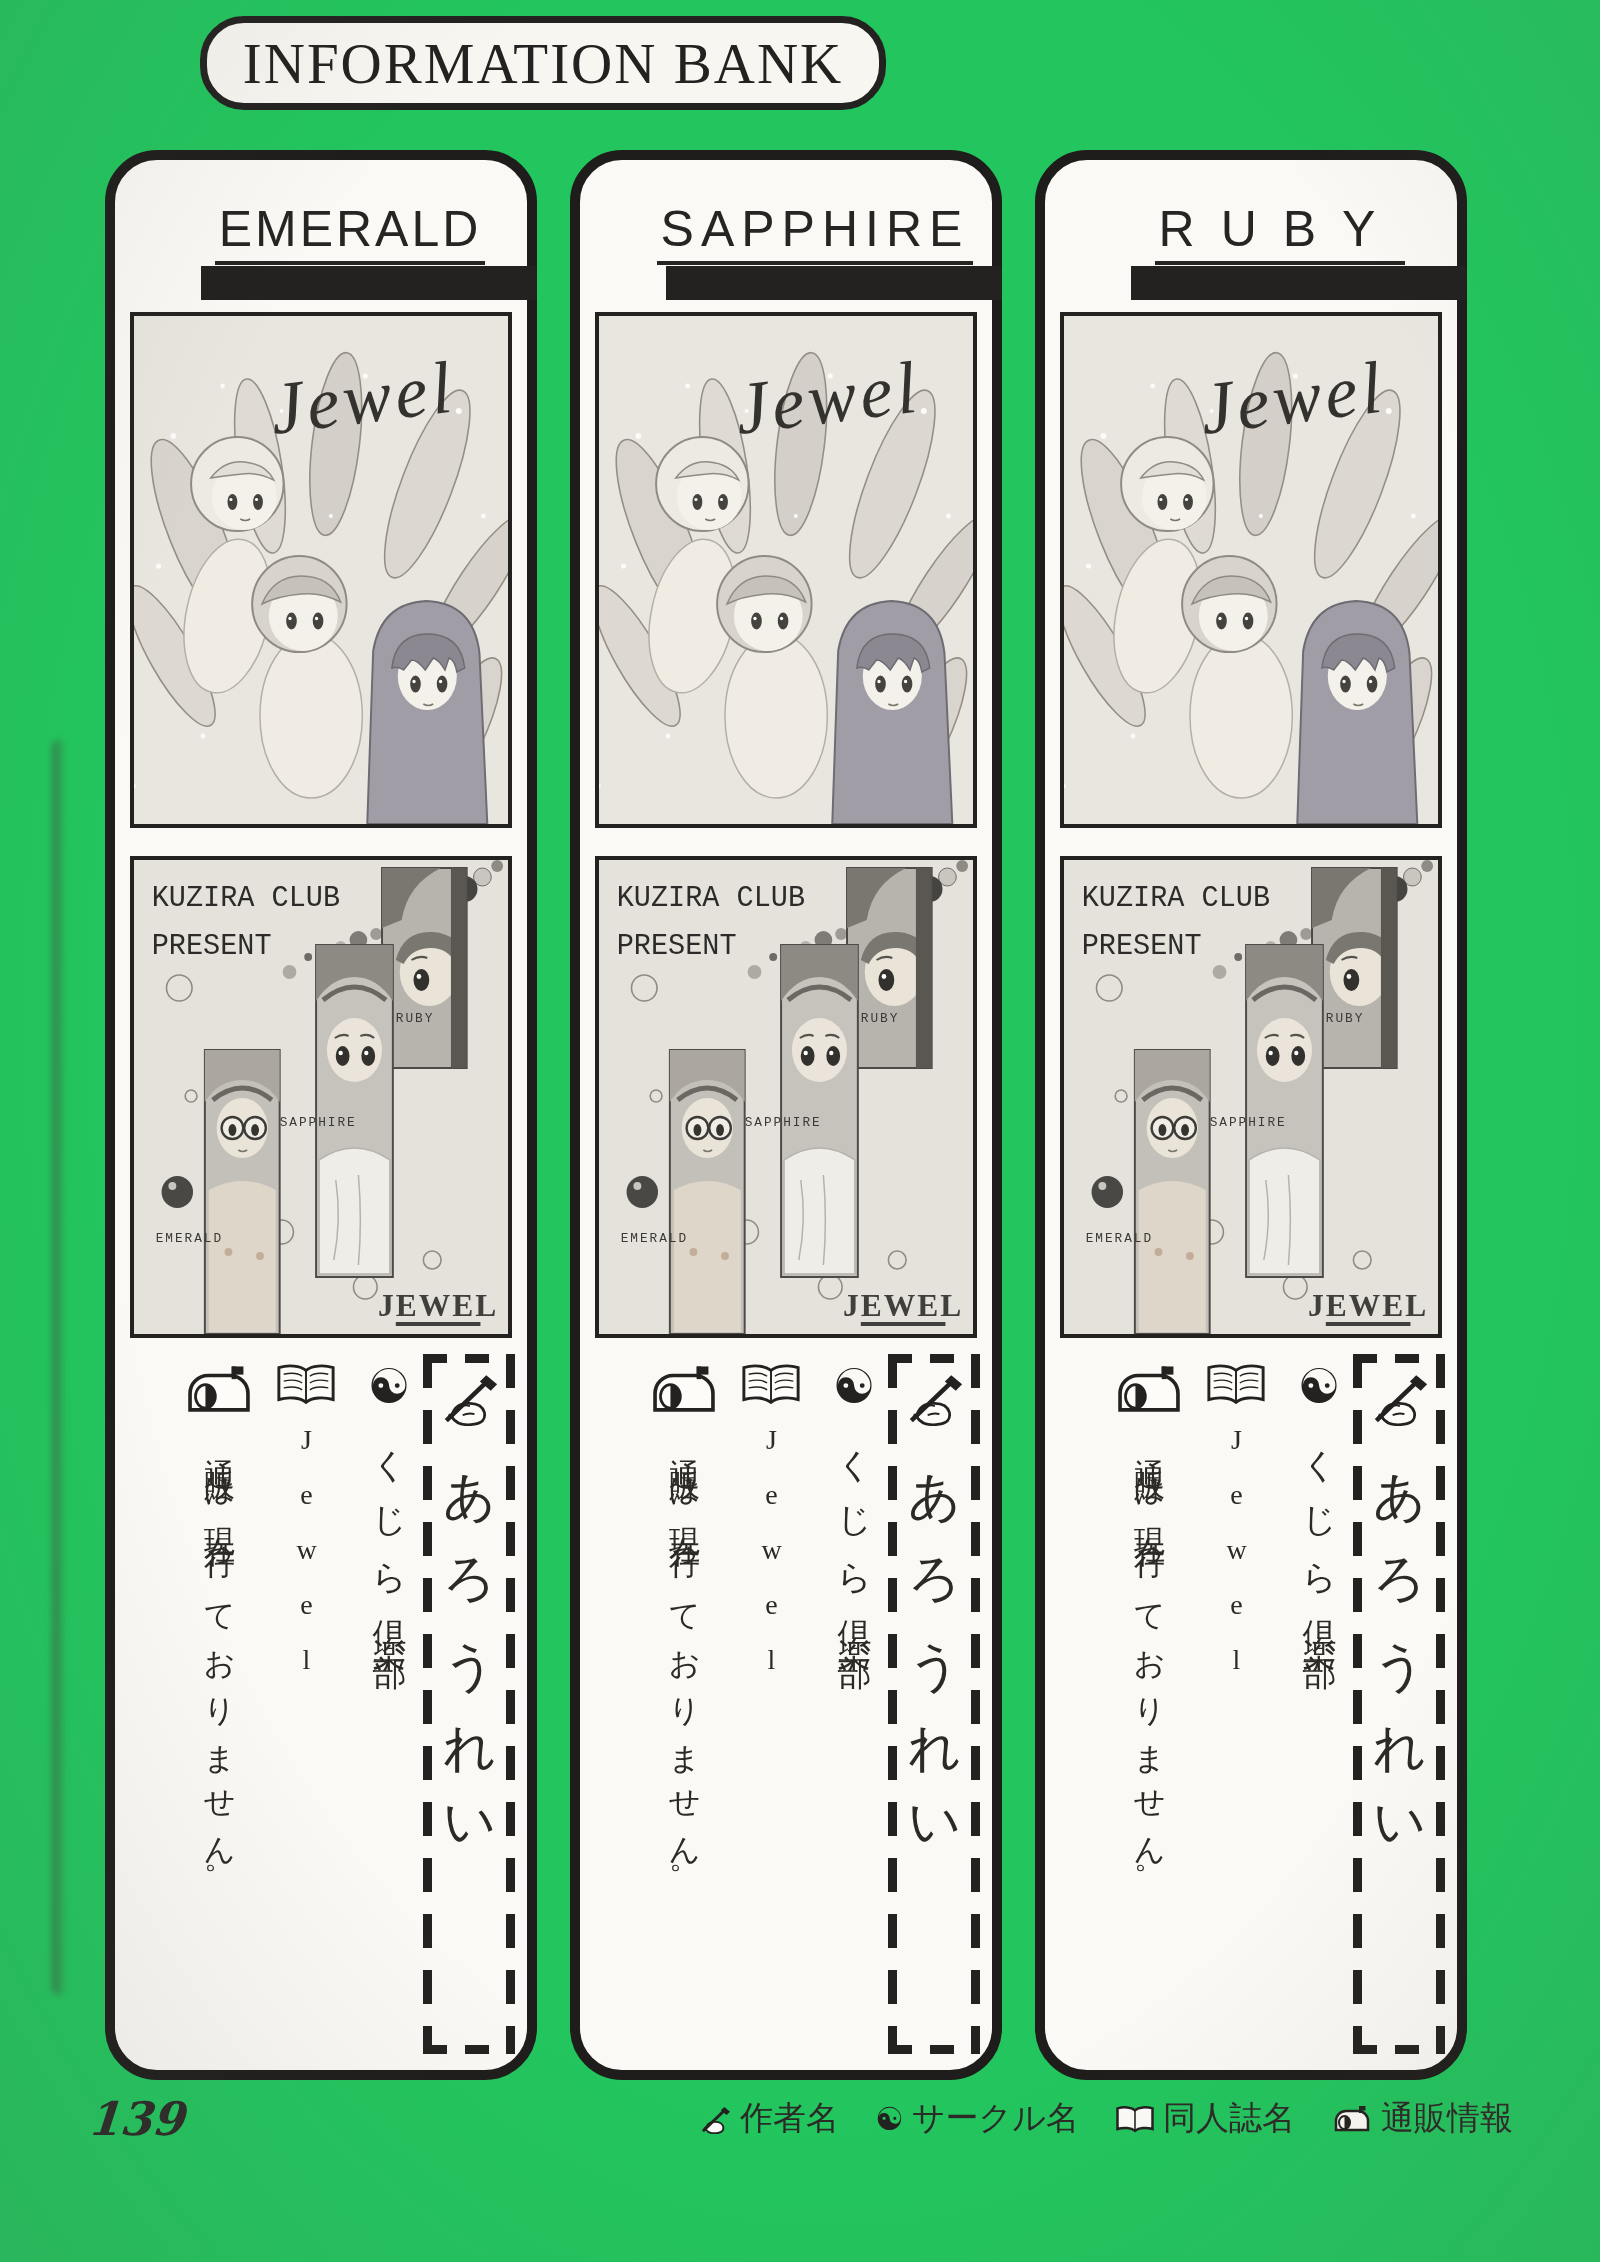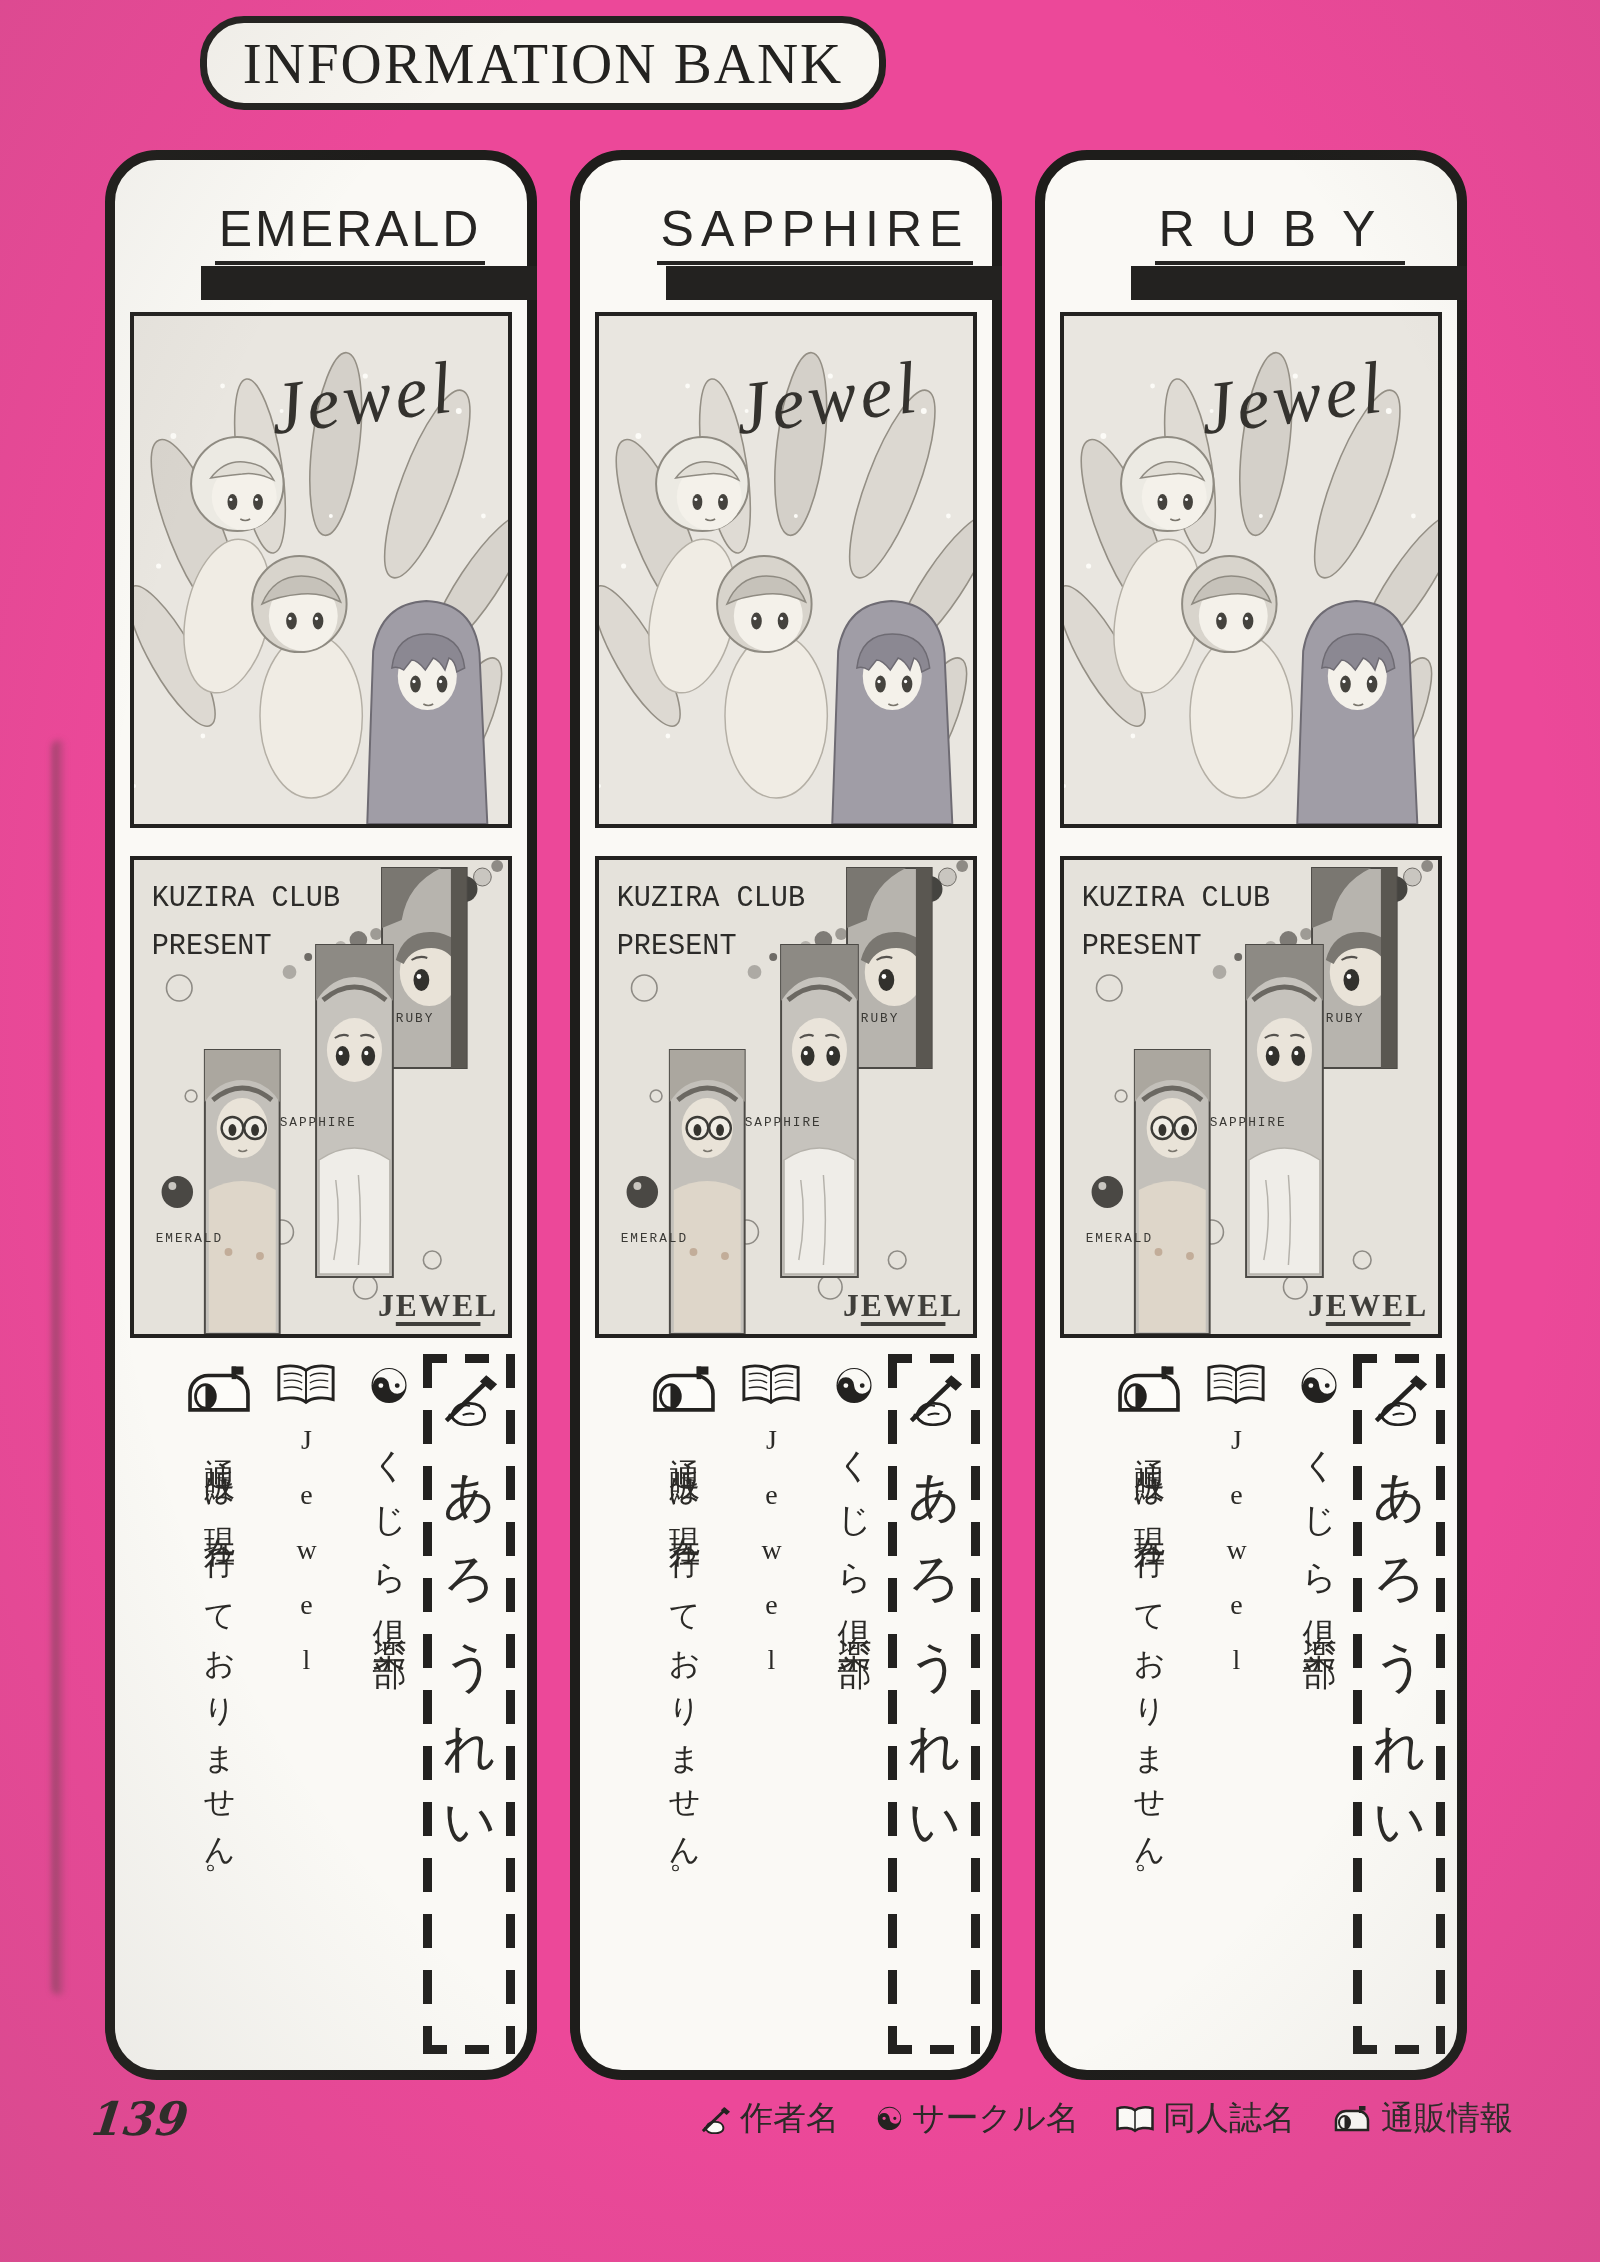--- a/index.html
+++ b/index.html
@@ -1,16 +1,16 @@
 <!DOCTYPE html>
 <html><head>
 <meta charset="utf-8">
 <style>
   html,body{margin:0;padding:0;background:#dcd9d3;}
-  .page{position:relative;width:1600px;height:2262px;background:#ec4899;
+  .page{position:relative;width:1600px;height:2262px;background:#22c55e;
         font-family:"Liberation Sans", sans-serif;overflow:hidden;}
   .page::after{content:"";position:absolute;inset:0;pointer-events:none;
         background:radial-gradient(ellipse at 52% 45%, rgba(0,0,0,0) 62%, rgba(95,90,80,0.14) 100%);}
   .scan-shadow{position:absolute;left:52px;top:740px;width:14px;height:1255px;
         background:linear-gradient(to right, rgba(70,64,56,0.55), rgba(70,64,56,0));
         filter:blur(3px);border-radius:7px;}
 
   
   .title-banner{position:absolute;left:200px;top:16px;width:672px;height:80px;
         border:7px solid #232220;border-radius:44px;display:flex;align-items:center;justify-content:center;

